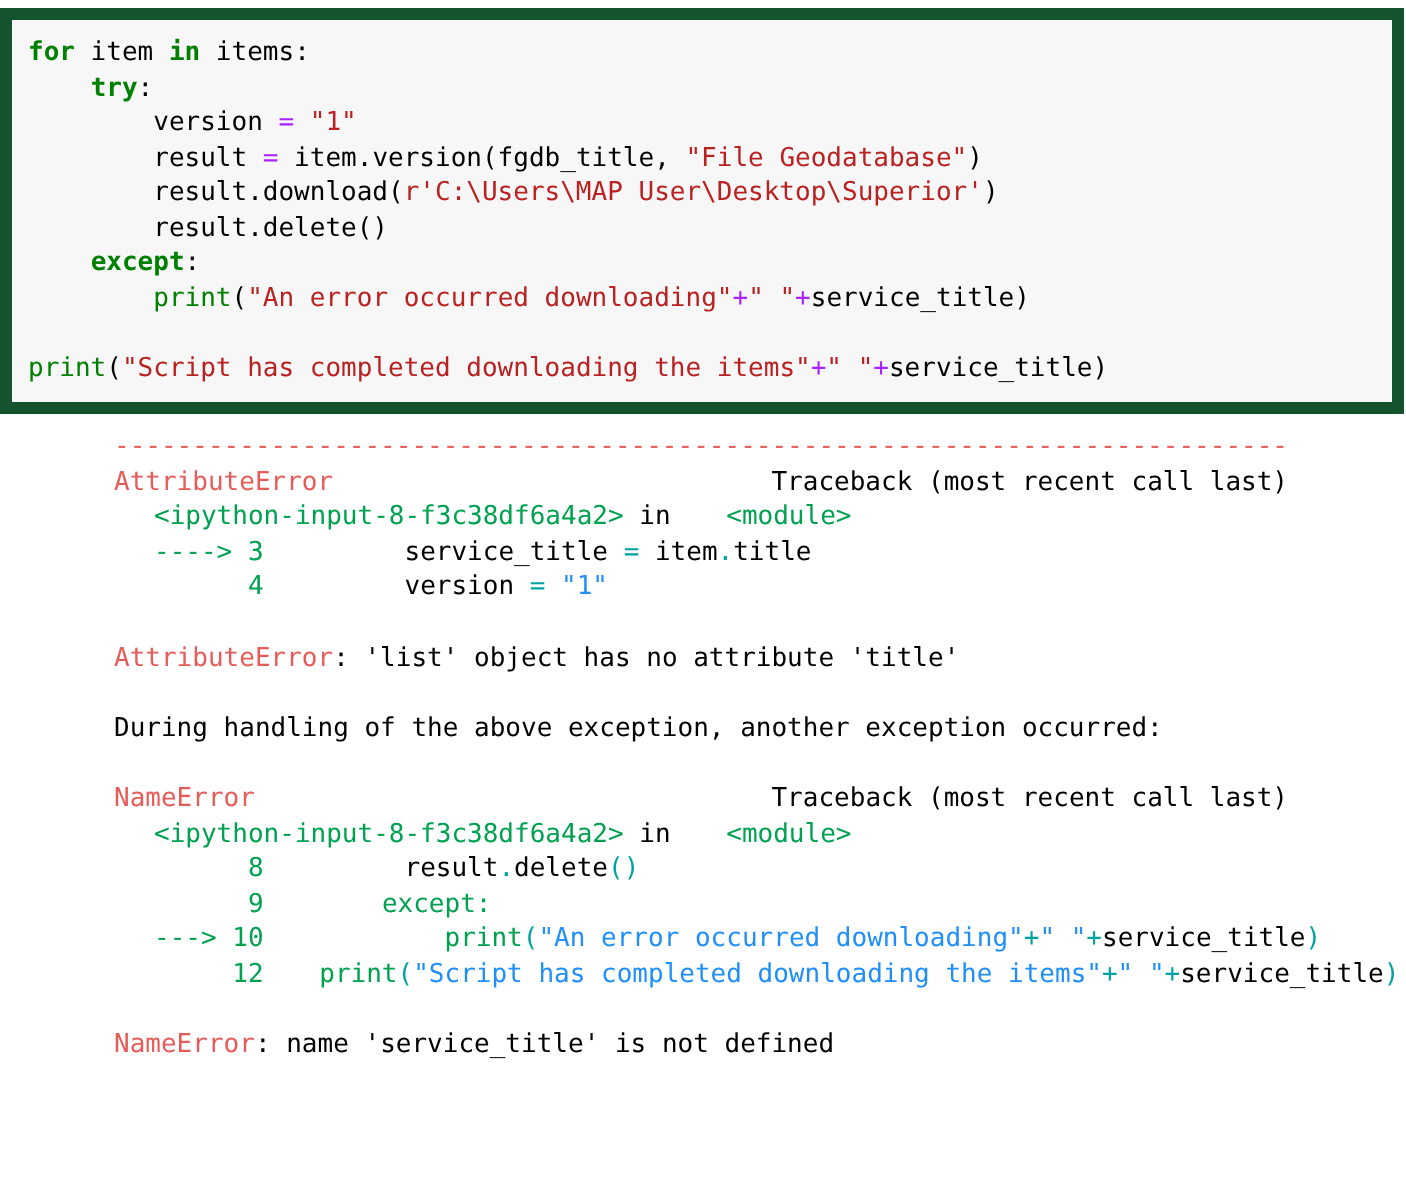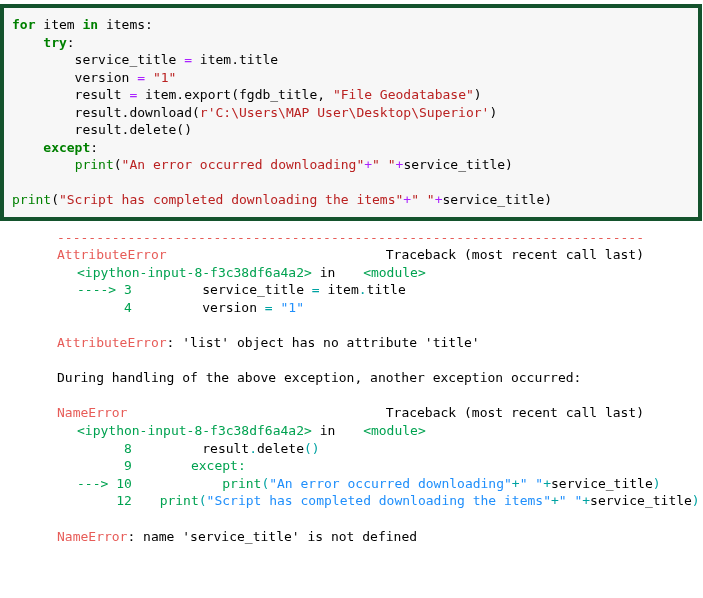--- a/index.html
+++ b/index.html
@@ -11,21 +11,21 @@
   .notebook{padding-top:4px;}
   .cell-row{display:flex;align-items:stretch;}
   .prompt-col{
     flex:0 0 57px;width:57px;box-sizing:border-box;
     text-align:right;padding:9px 6px 0 0;
     color:#303F9F;font-size:13px;line-height:17px;
     user-select:none;white-space:nowrap;
   }
   .input-area{
     flex:1 1 auto;min-width:0;
-    background:#F7F7F7;border:4px solid #14532d;
+    background:#F7F7F7;border:6px solid #14532d;
     margin-right:1px;
     padding:8px 4px 8px 8px;
     box-sizing:border-box;
   }
   .cm-line{
     white-space:pre;line-height:17.5px;font-size:13px;
   }
   .output-row{display:flex;margin-top:7px;}
   .output-text{flex:1 1 auto;min-width:0;padding-top:1px;}
   .tb-line{white-space:pre;line-height:17.6px;font-size:13px;}
@@ -42,23 +42,22 @@
 </style>
 </head>
 <body>
 
 <div class="notebook">
 
   <div class="cell-row">
     <div class="input-area" id="code-area">
         <div class="cm-line"><span class="t-kw">for</span><span class="t-pl"> item </span><span class="t-kw">in</span><span class="t-pl"> items:</span></div>
         <div class="cm-line"><span class="t-pl">    </span><span class="t-kw">try</span><span class="t-pl">:</span></div>
-        <div class="cm-line"><span class="t-pl">        service_title </span><span class="t-op">=</span><span class="t-pl"> item.title</span></div>
         <div class="cm-line"><span class="t-pl">        version </span><span class="t-op">=</span><span class="t-pl"> </span><span class="t-st">"1"</span></div>
-        <div class="cm-line"><span class="t-pl">        result </span><span class="t-op">=</span><span class="t-pl"> item.export(fgdb_title, </span><span class="t-st">"File Geodatabase"</span><span class="t-pl">)</span></div>
+        <div class="cm-line"><span class="t-pl">        result </span><span class="t-op">=</span><span class="t-pl"> item.version(fgdb_title, </span><span class="t-st">"File Geodatabase"</span><span class="t-pl">)</span></div>
         <div class="cm-line"><span class="t-pl">        result.download(</span><span class="t-st">r'C:\Users\MAP User\Desktop\Superior'</span><span class="t-pl">)</span></div>
         <div class="cm-line"><span class="t-pl">        result.delete()</span></div>
         <div class="cm-line"><span class="t-pl">    </span><span class="t-kw">except</span><span class="t-pl">:</span></div>
         <div class="cm-line"><span class="t-pl">        </span><span class="t-bi">print</span><span class="t-pl">(</span><span class="t-st">"An error occurred downloading"</span><span class="t-op">+</span><span class="t-st">" "</span><span class="t-op">+</span><span class="t-pl">service_title)</span></div>
         <div class="cm-line">&nbsp;</div>
         <div class="cm-line"><span class="t-bi">print</span><span class="t-pl">(</span><span class="t-st">"Script has completed downloading the items"</span><span class="t-op">+</span><span class="t-st">" "</span><span class="t-op">+</span><span class="t-pl">service_title)</span></div>
       </div>
   </div>
 
   <div class="output-row">

